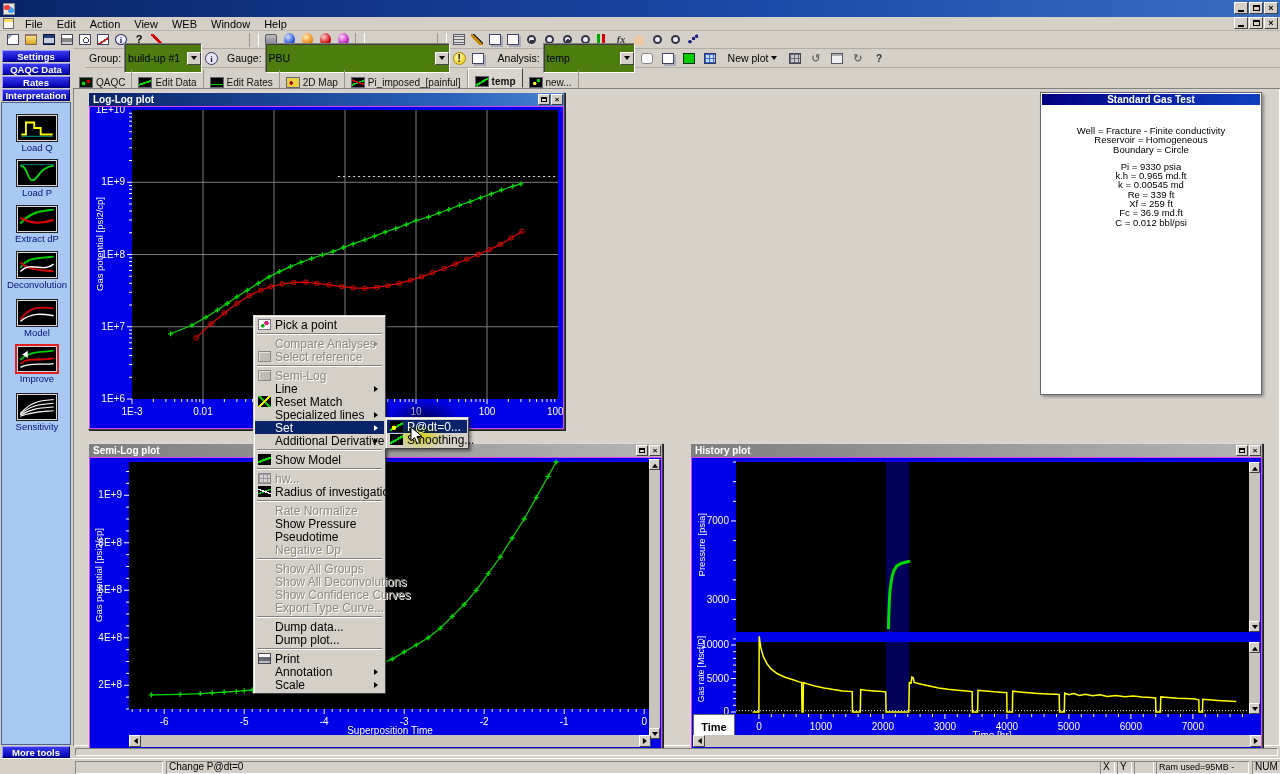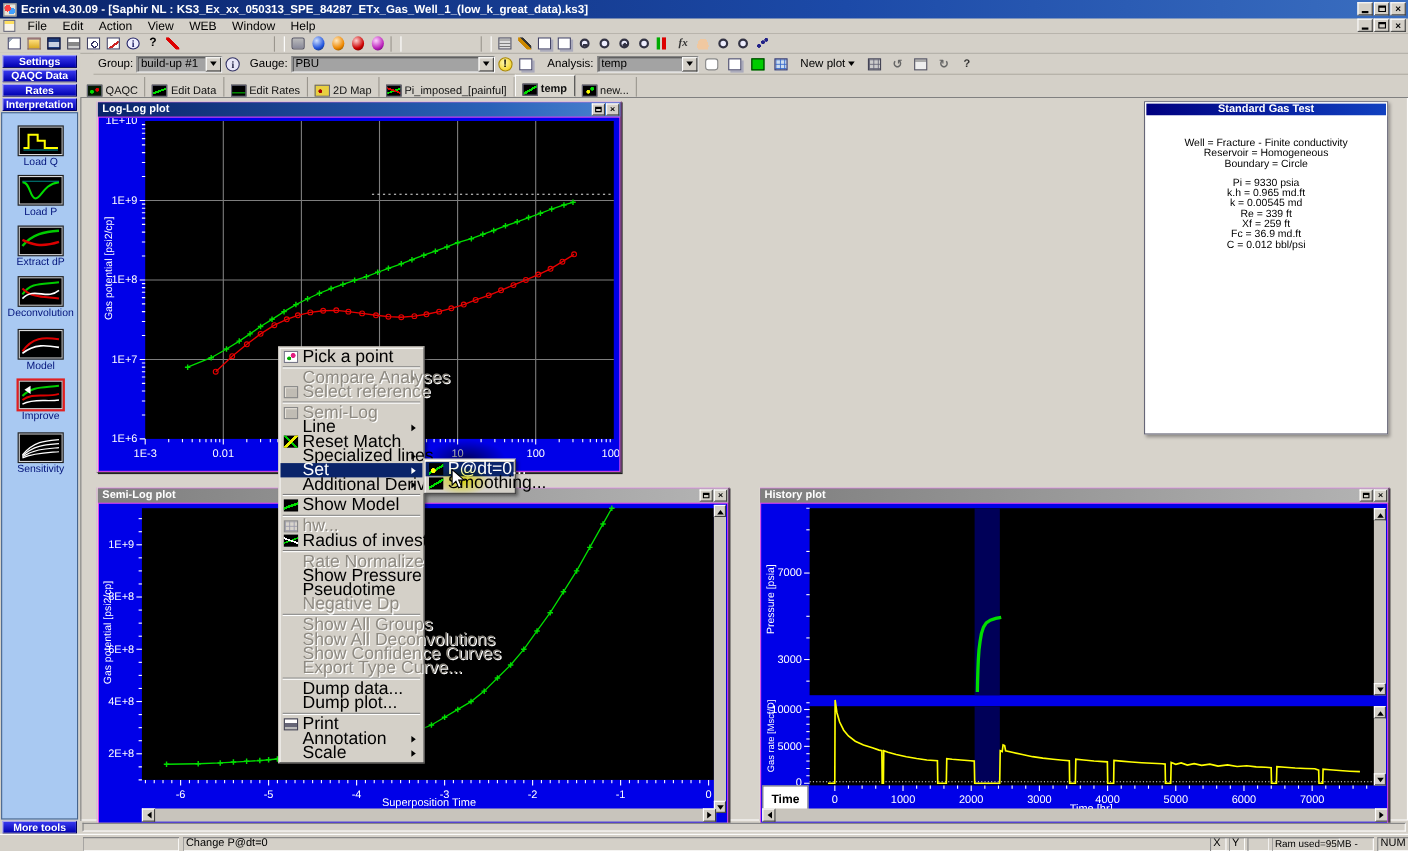--- a/index.html
+++ b/index.html
@@ -18,21 +18,21 @@
   #menubar{left:0;top:17px;width:1280px;height:14px;background:#d4d0c8;display:flex;align-items:center;border-bottom:1px solid #b8b4ac}
   #menubar .mitem{padding:0 7px;font-size:11px}
   .menu-doc-ico{width:11px;height:11px;margin:0 4px 0 3px;background:linear-gradient(#ffe060 0 3px,#f8f4ea 3px),#f8f4ea;border:1px solid #667}
   
   #toolbar1{left:0;top:31px;width:1280px;height:18px;background:#d4d0c8;border-bottom:1px solid #b0aca4;display:flex;align-items:center}
   .tgap{width:10px;height:14px;border-left:1px solid #9a968e;border-right:1px solid #fff;margin:0 3px}
   .tbtn{width:17px;height:16px;display:flex;align-items:center;justify-content:center;margin:0 0.5px}
   .tico{width:12px;height:11px;display:block}
   #toolbar2{left:85px;top:49px;width:1207px;height:19px;background:#d4d0c8;display:flex;align-items:center;gap:3px;padding-left:4px;border-bottom:1px solid #b0aca4}
   .lbl{font-size:10.5px}
-  .combo{height:15px;background:#a3a3a3;border:1px solid;border-color:#808080 #fff #fff #808080;box-shadow:inset 1px 1px 0 #404040;display:flex;align-items:center;font-size:10.5px;padding-left:3px;position:relative}
+  .combo{height:30px;background:#4d7c0f;border:1px solid;border-color:#808080 #fff #fff #808080;box-shadow:inset 1px 1px 0 #404040;display:flex;align-items:center;font-size:10.5px;padding-left:3px;position:relative}
   .combo .cval{flex:1;white-space:nowrap;overflow:hidden}
   .drop{width:14px;height:13px;background:#d4d0c8;border:1px solid;border-color:#fff #404040 #404040 #fff;display:flex;align-items:center;justify-content:center;flex:none}
   .tri-d{width:0;height:0;border:3px solid transparent;border-top:4px solid #000;margin-top:3px}
   .roundi{width:13px;height:13px;border-radius:50%;border:1px solid #336;background:#e8e6f8;font:bold 9px "Liberation Serif",serif;text-align:center;line-height:12px;color:#224}
   .warni{width:13px;height:13px;border-radius:50%;background:radial-gradient(circle at 40% 35%,#fff8b0,#f0c800);border:1px solid #a80;font:bold 10px "Liberation Sans",sans-serif;text-align:center;line-height:12px;color:#000}
   
   .ic-new-document{background:linear-gradient(135deg,#9ab 3px,transparent 3px),#fff;border:1px solid #446}
   .ic-open-folder{background:linear-gradient(#ffe080,#d8a820);border:1px solid #865;border-top:2px solid #977}
   .ic-save{background:linear-gradient(#204080 0 3px,#c8d0e0 3px 8px,#204080 8px),#204080;border:1px solid #113}
   .ic-print{background:linear-gradient(#fff 0 3px,#888 3px 7px,#ccc 7px);border:1px solid #445}
@@ -110,21 +110,21 @@
   .arr.d{border-top:4px solid #000;transform:translate(-50%,-28%)}
   
   #gastest{left:1040px;top:92px;width:222px;height:303px;background:#fff;border:1px solid #667;box-shadow:2px 2px 3px rgba(0,0,0,.35)}
   #gastest .ghead{height:13px;background:linear-gradient(90deg,#000080,#1040c0);border:1px solid #fff;color:#fff;font:bold 10px "Liberation Sans",sans-serif;text-align:center;line-height:12px}
   #gt-body{margin-top:20px;text-align:center;font-size:9.5px;line-height:9.3px;color:#000}
   #gt-body .gline{height:9.3px}
   #gt-body .gline.blank{height:8px}
   
   .menu{position:absolute;background:#d4d0c8;border:1px solid;border-color:#dcd8d0 #404040 #404040 #dcd8d0;box-shadow:inset 1px 1px 0 #fff,2px 2px 3px rgba(0,0,0,.45);padding:2px 1px;z-index:50}
   #ctxmenu{left:253px;top:315px;width:133px}
-  .mi{height:13px;display:flex;align-items:center;font-size:16px;position:relative;padding-right:12px}
+  .mi{height:13px;display:flex;align-items:center;font-size:12px;position:relative;padding-right:12px}
   .mi .mlbl{white-space:nowrap}
   .mi.dis{color:#8e8a82;text-shadow:1px 1px 0 #fff}
   .mi.hl{background:#0a246a;color:#fff;text-shadow:none}
   .msep{height:2px;border-top:1px solid #808080;border-bottom:1px solid #fff;margin:2px 2px}
   .mico{width:13px;height:11px;margin:0 4px 0 3px;flex:none}
   .marr{position:absolute;right:3px;top:3.5px;width:0;height:0;border:3px solid transparent;border-left:4px solid currentColor}
   .i-pick{background:radial-gradient(circle at 68% 35%,#e02080 0 2px,transparent 2.5px),radial-gradient(circle at 35% 65%,#0a0 0 1.5px,transparent 2px),#fff;border:1px solid #778}
   .i-box{background:#c0bcb4;border:1px solid #888;box-shadow:inset 1px 1px 0 #e8e4dc}
   .i-reset{background:linear-gradient(135deg,transparent 42%,#ee0 42% 56%,transparent 56%),linear-gradient(45deg,transparent 42%,#0c0 42% 56%,transparent 56%),#000}
   .i-model{background:linear-gradient(160deg,transparent 45%,#0d0 45% 60%,transparent 60%),#000}
@@ -141,21 +141,20 @@
   
   #outstrip{left:75px;top:748px;width:1203px;height:8px;background:#d4d0c8;border:1px solid;border-color:#808080 #fff #fff #808080}
   #statusbar{left:0;top:758px;width:1280px;height:16px;background:#d4d0c8;border-top:1px solid #fff}
   .scell{position:absolute;top:2px;height:13px;font-size:10px;line-height:12px;padding-left:3px;box-shadow:inset 1px 1px 0 #888,inset -1px -1px 0 #fff}
 </style>
 </head>
 <body>
 
 <div id="titlebar" class="abs">
   <span class="appico"></span>
-  <span class="ttl">Ecrin  v4.30.09 - [Saphir NL : KS3_Ex_xx_050313_SPE_84287_ETx_Gas_Well_1_(low_k_great_data).ks3]</span>
   <span class="winbtns">
     <span class="wb">
         <span class="mini"></span>
       </span>
     <span class="wb">
         <span class="rest"></span>
       </span>
     <span class="wb">×</span>
   </span>
 </div>

